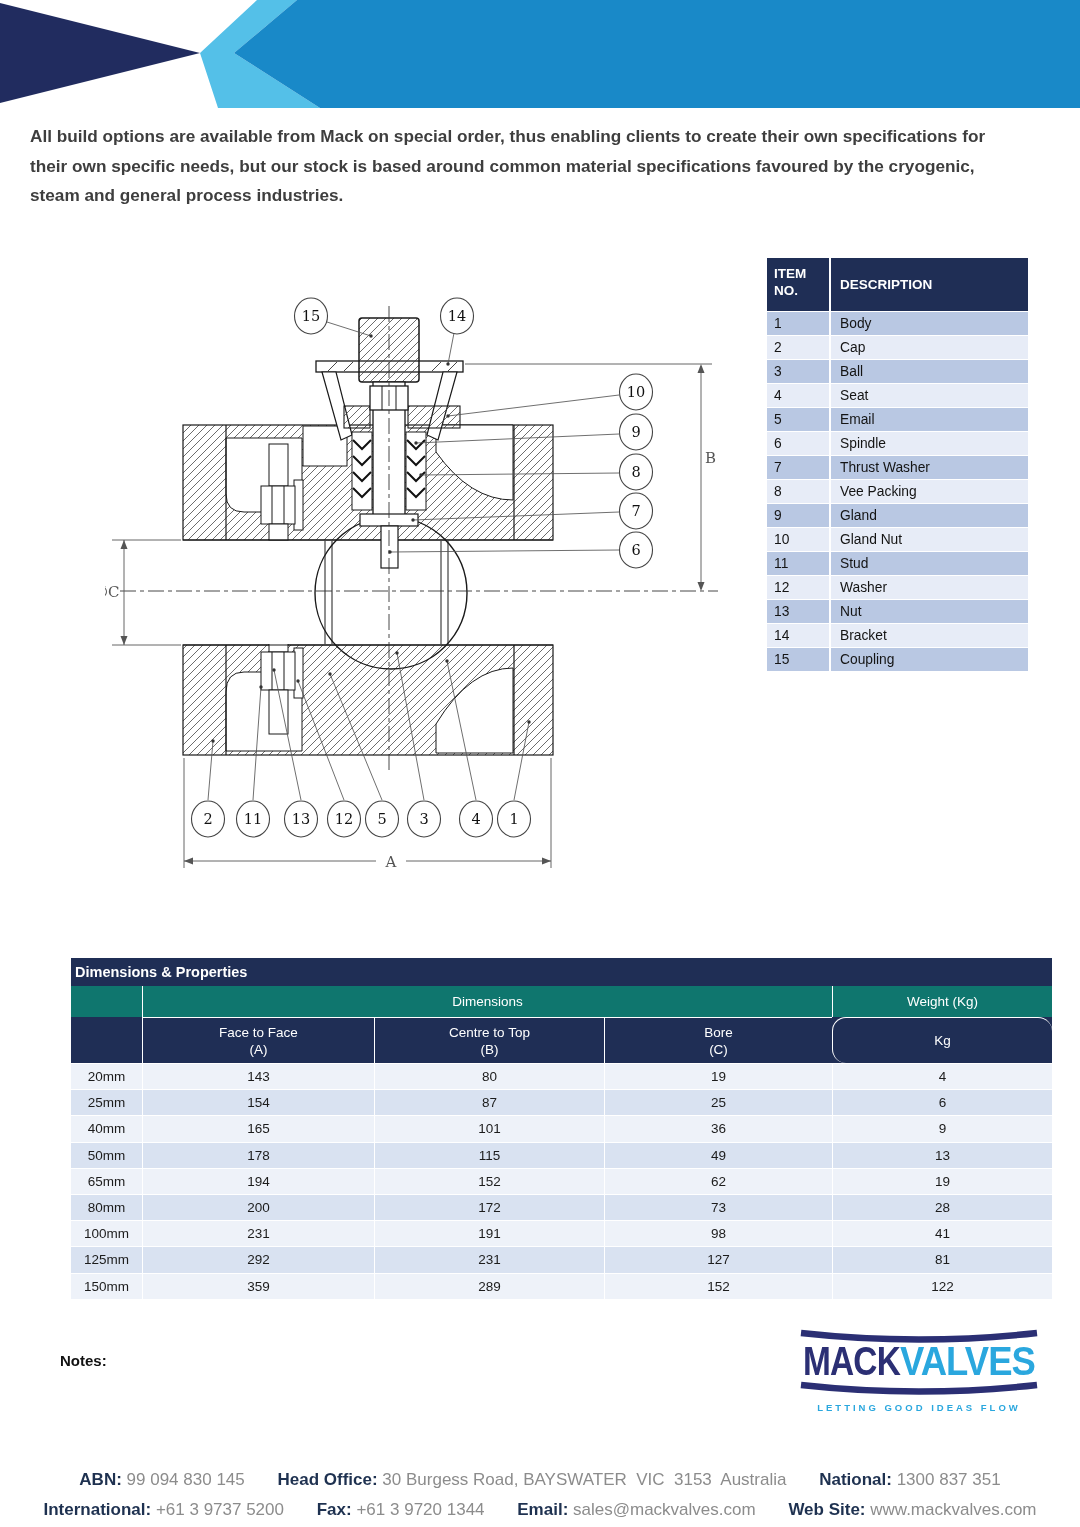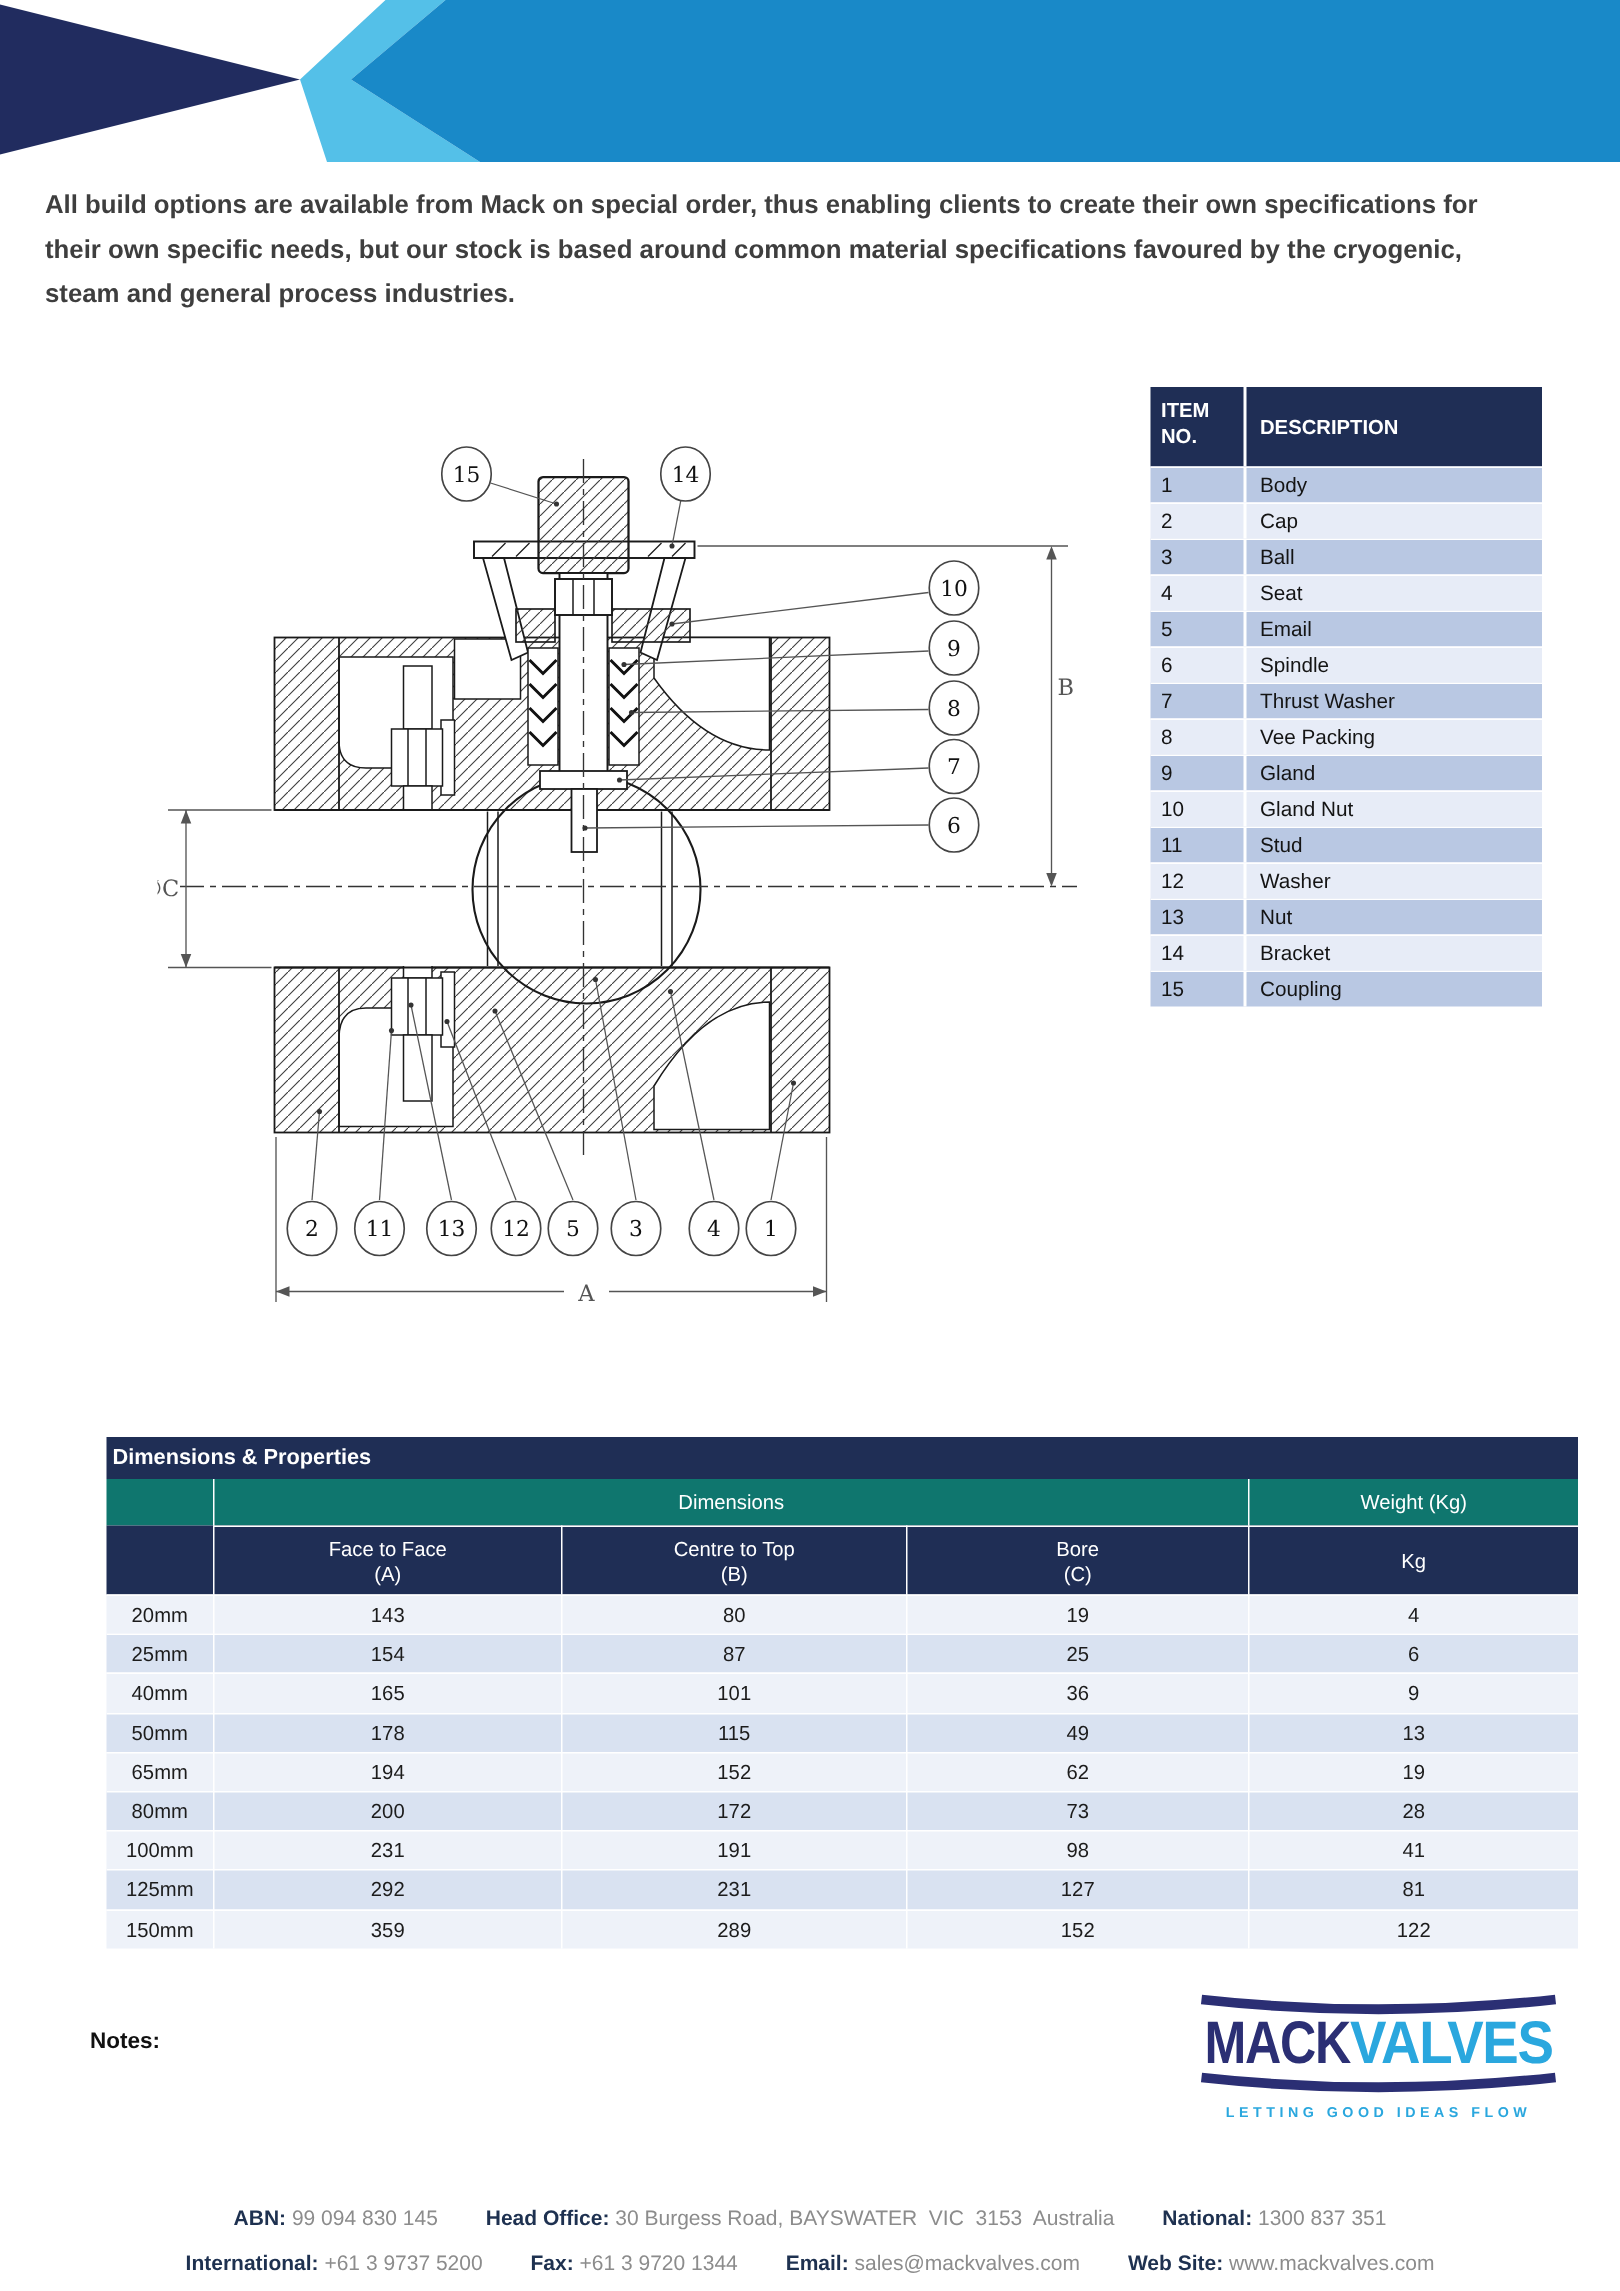--- a/index.html
+++ b/index.html
@@ -38,35 +38,35 @@
   .dims .gh{display:flex;height:31px;background:#0f766e;color:#fff;}
   .dims .gh>div{display:flex;align-items:center;justify-content:center;}
   .dims .gh .c0{width:71px;}
   .dims .gh .cd{width:690px;border-left:1.5px solid #fff;}
   .dims .gh .cw{width:220px;border-left:1.5px solid #fff;}
   .dims .sh{display:flex;height:46px;background:#1f2e55;color:#fff;}
   .dims .sh>div{display:flex;flex-direction:column;align-items:center;justify-content:center;
                 line-height:17px;border-top:1.5px solid #fff;border-left:1.5px solid #fff;}
   .dims .sh .c0{width:71px;border-top:none;border-left:none;}
   .dims .sh .ca{width:232px;} .dims .sh .cb{width:230px;}
-  .dims .sh .cc{width:228px;text-align:center;} .dims .sh .ck{width:220px;}
+  .dims .sh .cc{width:228px;text-align:center;} .dims .sh .ck{width:220px;border-radius:14px;}
   .dims .drow{display:flex;height:26.2px;color:#1c1c1c;}
   .dims .rows .drow:nth-child(odd){background:#eef2f9;}
   .dims .rows .drow:nth-child(even){background:#d9e2f1;}
   .dims .drow>div{display:flex;align-items:center;justify-content:center;
                   border-top:1px solid #fff;border-left:1px solid #fff;}
   .dims .drow .c0{width:71px;border-left:none;}
   .dims .drow .ca{width:232px;} .dims .drow .cb{width:230px;}
   .dims .drow .cc{width:228px;} .dims .drow .ck{width:220px;}
 
   .notes{position:absolute;left:60px;top:1352px;font-size:15px;font-weight:bold;color:#111;}
 
   .logo{position:absolute;left:795px;top:1323px;}
 
-  .footer{position:absolute;left:0;width:1080px;text-align:center;font-size:14px;}
+  .footer{position:absolute;left:0;width:1080px;text-align:center;font-size:17px;}
   .footer.l1{top:1470px;} .footer.l2{top:1500px;}
   .footer .fi{margin:0 14px;white-space:nowrap;}
   .footer b{color:#1e3150;}
   .footer .fv{color:#8c8c8c;white-space:pre;}
 
   .co{font-family:"DejaVu Serif",serif;font-size:14.5px;fill:#111;}
   .dimlab{font-family:"DejaVu Serif",serif;font-size:15px;fill:#555;}
 </style>
 </head>
 <body>

